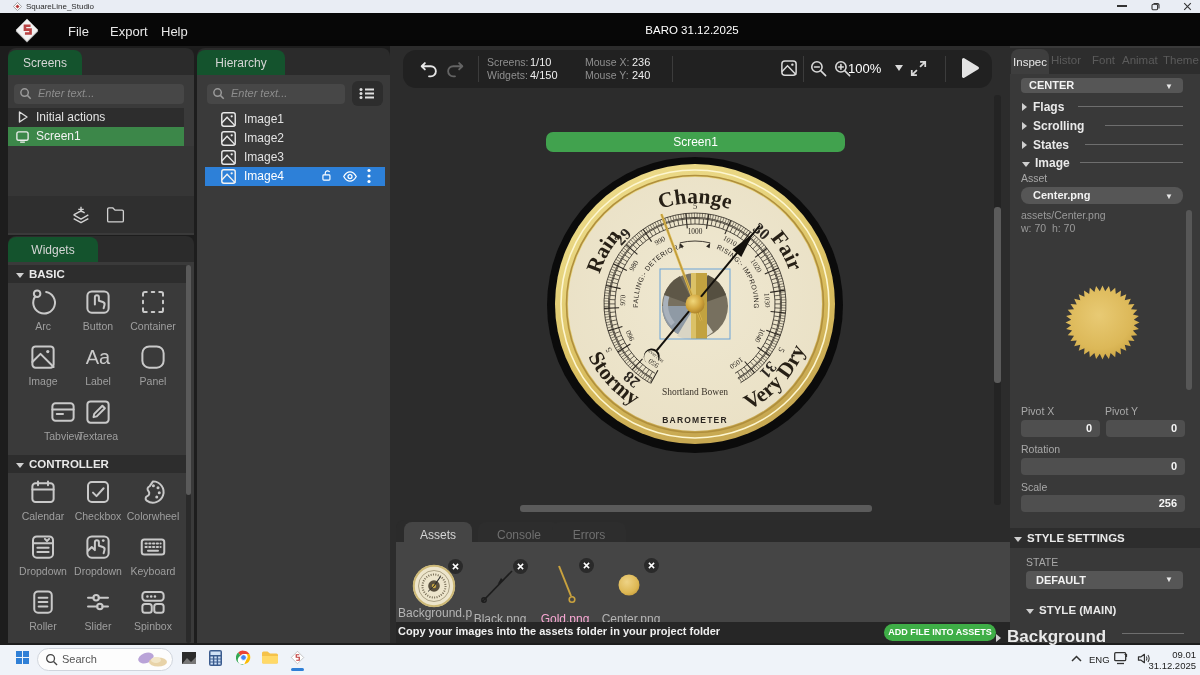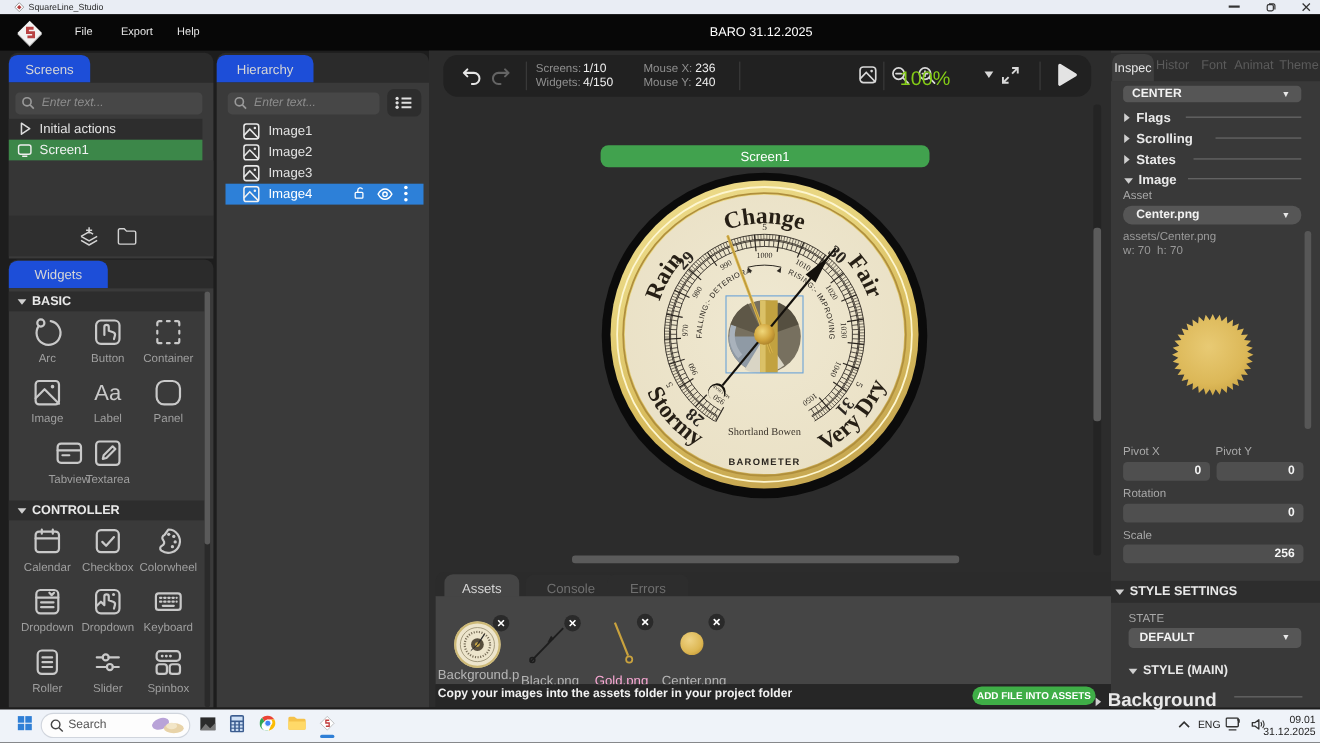--- a/index.html
+++ b/index.html
@@ -1,22 +1,22 @@
 <!DOCTYPE html>
 <html><head><meta charset="utf-8">
 <style>
 *{margin:0;padding:0;box-sizing:border-box;}
 html,body{width:1200px;height:675px;overflow:hidden;background:#1d1d1d;font-family:"Liberation Sans",sans-serif;-webkit-font-smoothing:antialiased;}
 .abs{position:absolute;}
 #titlebar{position:absolute;left:0;top:0;width:1200px;height:13px;background:#e9edf4;}
 #titlebar .t{position:absolute;left:26px;top:1.5px;font-size:8px;color:#2a2a2a;}
 #menubar{position:absolute;left:0;top:13px;width:1200px;height:33px;background:#070707;color:#ececec;}
-.menuitem{position:absolute;top:11px;font-size:10px;color:#e8e8e8;}
+.menuitem{position:absolute;top:11px;font-size:13px;color:#e8e8e8;}
 #baro-title{position:absolute;top:11px;left:0;width:1200px;text-align:center;font-size:11.5px;color:#fff;}
-.tab{position:absolute;top:0;height:25px;background:#1d4ed8;border-radius:8px 8px 0 0;color:#d6d6d6;font-size:12px;text-align:center;line-height:26px;}
+.tab{position:absolute;top:0;height:25px;background:#14532d;border-radius:8px 8px 0 0;color:#d6d6d6;font-size:12px;text-align:center;line-height:26px;}
 .tabdim{background:#2d2d2d;color:#6f6f6f;}
 .search{position:absolute;height:20px;background:#474747;border-radius:4px;color:#9a9a9a;}
 .search .mg{position:absolute;left:5px;top:3px;}
 .search .ph{position:absolute;left:24px;top:3px;font-size:11px;font-style:italic;color:#8d8d8d;}
 .hline{position:absolute;height:1px;background:#6e6e6e;}
 .ddown{position:absolute;background:#565656;border-radius:4px;color:#f2f2f2;font-weight:bold;font-size:11px;}
 .ddown .dar{position:absolute;right:10px;top:50%;transform:translateY(-50%);font-size:8px;color:#e8e8e8;}
 .numfield{position:absolute;background:#4f4f4f;border-radius:4px;color:#f5f5f5;font-weight:bold;font-size:11px;text-align:right;}
 .seclabel{font-size:10.5px;color:#a8a8a8;position:absolute;}
 .sechead{position:absolute;color:#e9e9e9;font-weight:bold;font-size:11.5px;}
@@ -313,21 +313,21 @@
   </svg>
 <div class="toolsep" style="left:803px"></div>
 <svg class="abs" style="left:809px;top:59px" width="19" height="19" viewBox="0 0 24 24">
     <circle cx="10" cy="10" r="6.5" fill="none" stroke="#d9d9d9" stroke-width="2"></circle>
     <path d="M15 15 L21 21 M7 10 h6" stroke="#d9d9d9" stroke-width="2" stroke-linecap="round"></path>
   </svg>
 <svg class="abs" style="left:833px;top:59px" width="19" height="19" viewBox="0 0 24 24">
     <circle cx="10" cy="10" r="6.5" fill="none" stroke="#d9d9d9" stroke-width="2"></circle>
     <path d="M15 15 L21 21 M7 10 h6 M10 7 v6" stroke="#d9d9d9" stroke-width="2" stroke-linecap="round"></path>
   </svg>
-<div class="abs" style="left:818px;top:61px;font-size:18px;color:#84cc16">100%</div>
+<div class="abs" style="left:848px;top:61px;font-size:13px;color:#ffffff">100%</div>
 <div class="abs" style="left:895px;top:65px;width:0;height:0;border-left:4.5px solid transparent;border-right:4.5px solid transparent;border-top:6px solid #d9d9d9"></div>
 <svg class="abs" style="left:909px;top:59px" width="19" height="19" viewBox="0 0 24 24">
     <path d="M14 3.5 h6.5 V10 M10 20.5 H3.5 V14 M20.5 3.5 L14 10 M3.5 20.5 L10 14" fill="none" stroke="#d9d9d9" stroke-width="2.2"></path>
   </svg>
 <div class="toolsep" style="left:945px"></div>
 <svg class="abs" style="left:961px;top:57px" width="19" height="22" viewBox="0 0 19 22">
     <path d="M2.5 2.5 L16.5 11 L2.5 19.5 Z" fill="#e3e3e3" stroke="#e3e3e3" stroke-width="3" stroke-linejoin="round"></path>
   </svg>
 <div class="abs" style="left:546px;top:132px;width:299px;height:20px;background:#41a24e;border-radius:7px;color:#fff;font-size:12px;text-align:center;line-height:20px">Screen1</div>
 <svg width="300" height="300" viewBox="0 0 300 300" style="position:absolute;left:546px;top:156px;">

